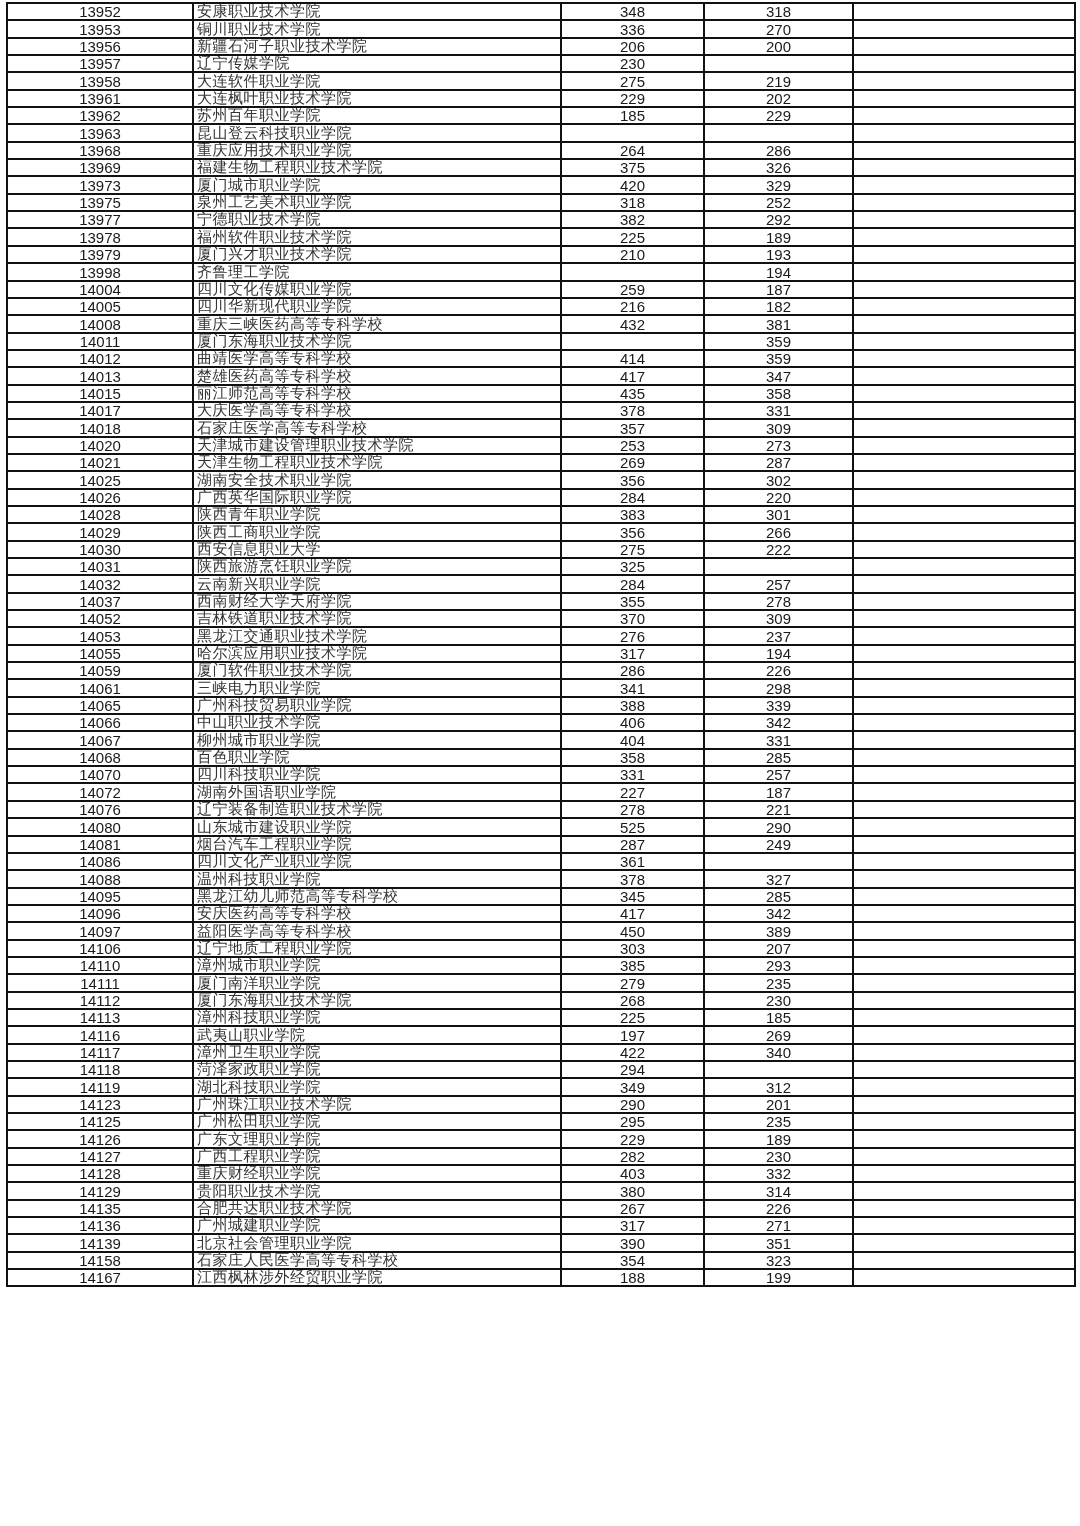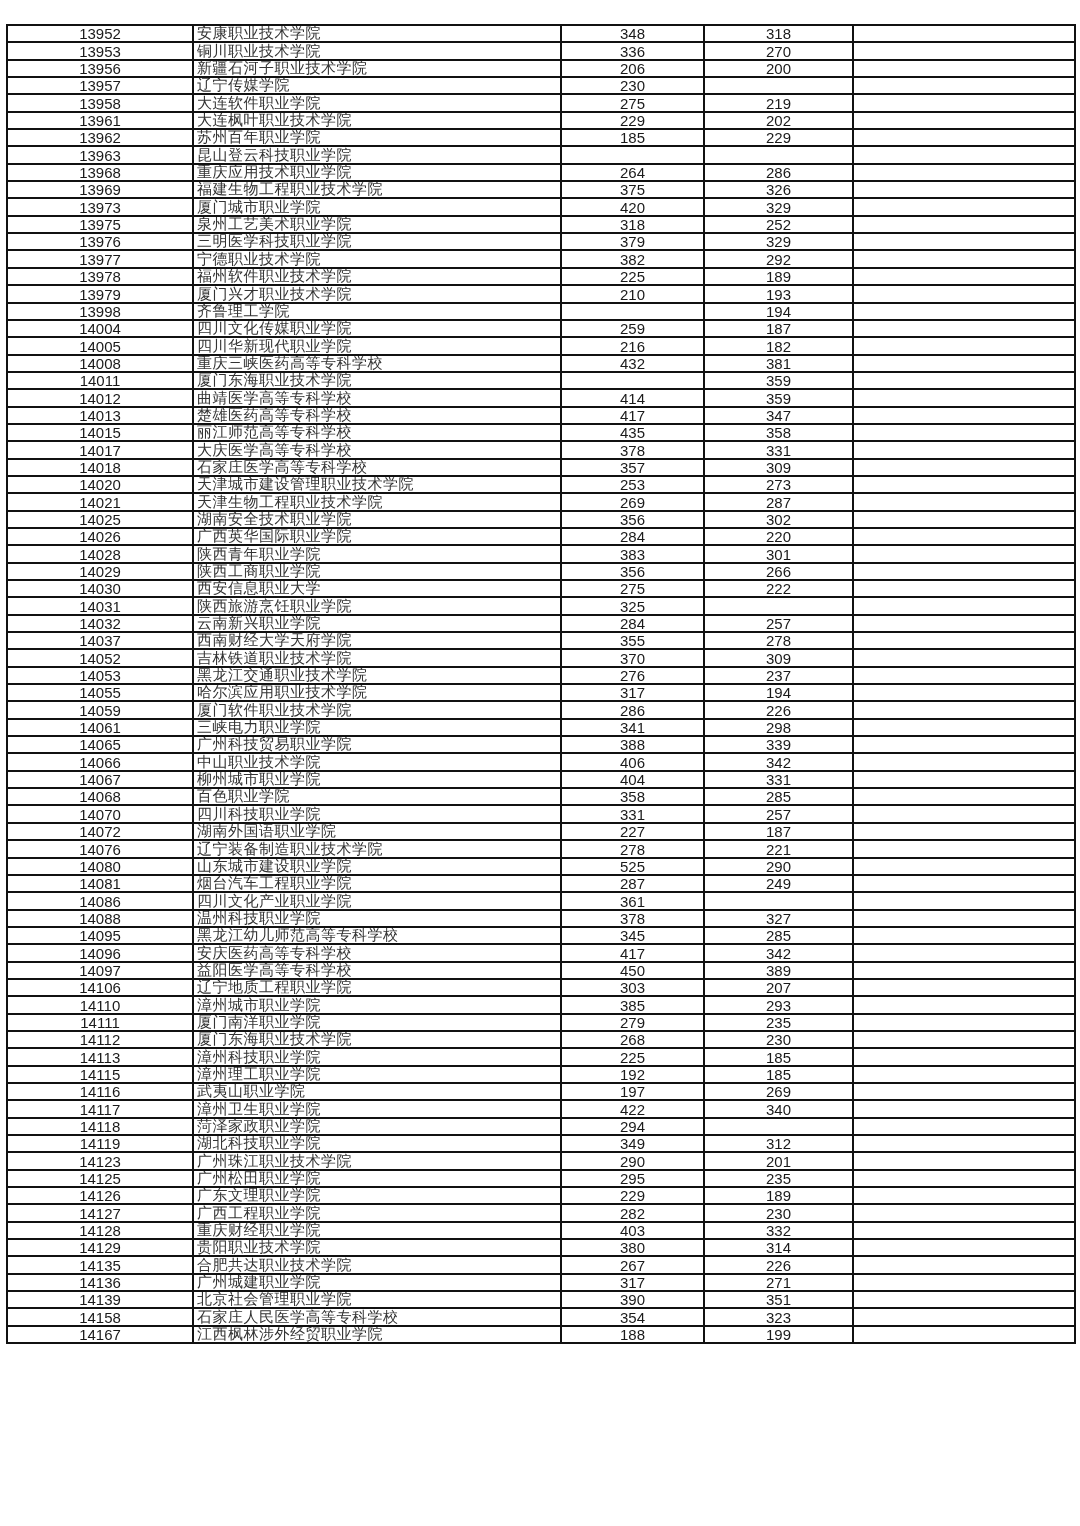--- a/index.html
+++ b/index.html
@@ -1,18 +1,18 @@
 <!DOCTYPE html>
 <html><head>
 <meta charset="utf-8">
 <style>
   html, body { margin: 0; padding: 0; background: #ffffff; }
   body { width: 1080px; height: 1526px; position: relative; overflow: hidden; }
   .sheet {
-    position: absolute; left: 6px; top: 24px;
+    position: absolute; left: 6px; top: 2px;
     border-collapse: collapse;
     table-layout: fixed;
     width: 1070px;
     font-family: "Liberation Sans", "DejaVu Sans", sans-serif;
     color: #1a1a1a;
   }
   .sheet td {
     border: 2px solid #111111;
     height: 15.35px;
     padding: 0;
@@ -130,27 +130,20 @@
   </tr>
 
   <tr>
     <td class="c-code">13975</td>
     <td class="c-name">泉州工艺美术职业学院</td>
     <td class="c-a">318</td>
     <td class="c-b">252</td>
     <td class="c-note"></td>
   </tr>
 
-  <tr>
-    <td class="c-code">13976</td>
-    <td class="c-name">三明医学科技职业学院</td>
-    <td class="c-a">379</td>
-    <td class="c-b">329</td>
-    <td class="c-note"></td>
-  </tr>
 
   <tr>
     <td class="c-code">13977</td>
     <td class="c-name">宁德职业技术学院</td>
     <td class="c-a">382</td>
     <td class="c-b">292</td>
     <td class="c-note"></td>
   </tr>
 
   <tr>
@@ -514,27 +507,20 @@
   </tr>
 
   <tr>
     <td class="c-code">14113</td>
     <td class="c-name">漳州科技职业学院</td>
     <td class="c-a">225</td>
     <td class="c-b">185</td>
     <td class="c-note"></td>
   </tr>
 
-  <tr>
-    <td class="c-code">14115</td>
-    <td class="c-name">漳州理工职业学院</td>
-    <td class="c-a">192</td>
-    <td class="c-b">185</td>
-    <td class="c-note"></td>
-  </tr>
 
   <tr>
     <td class="c-code">14116</td>
     <td class="c-name">武夷山职业学院</td>
     <td class="c-a">197</td>
     <td class="c-b">269</td>
     <td class="c-note"></td>
   </tr>
 
   <tr>

